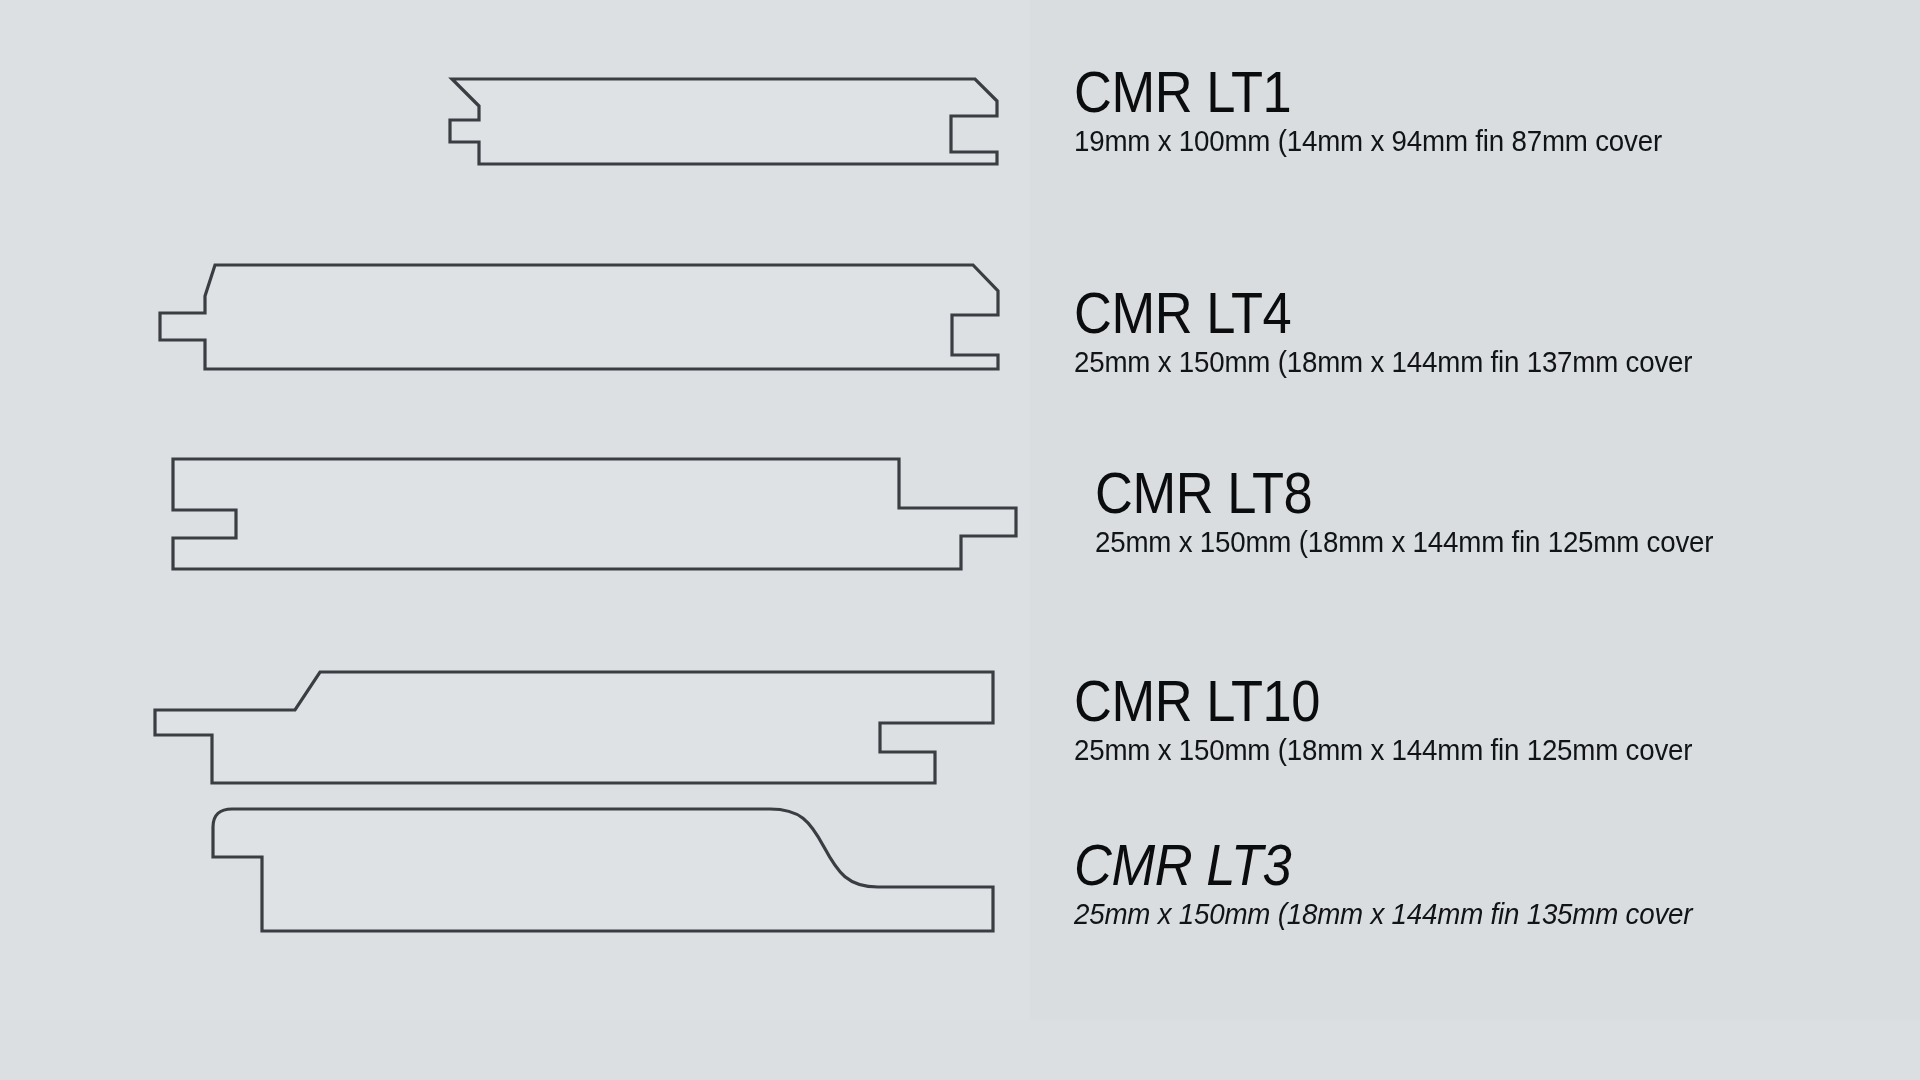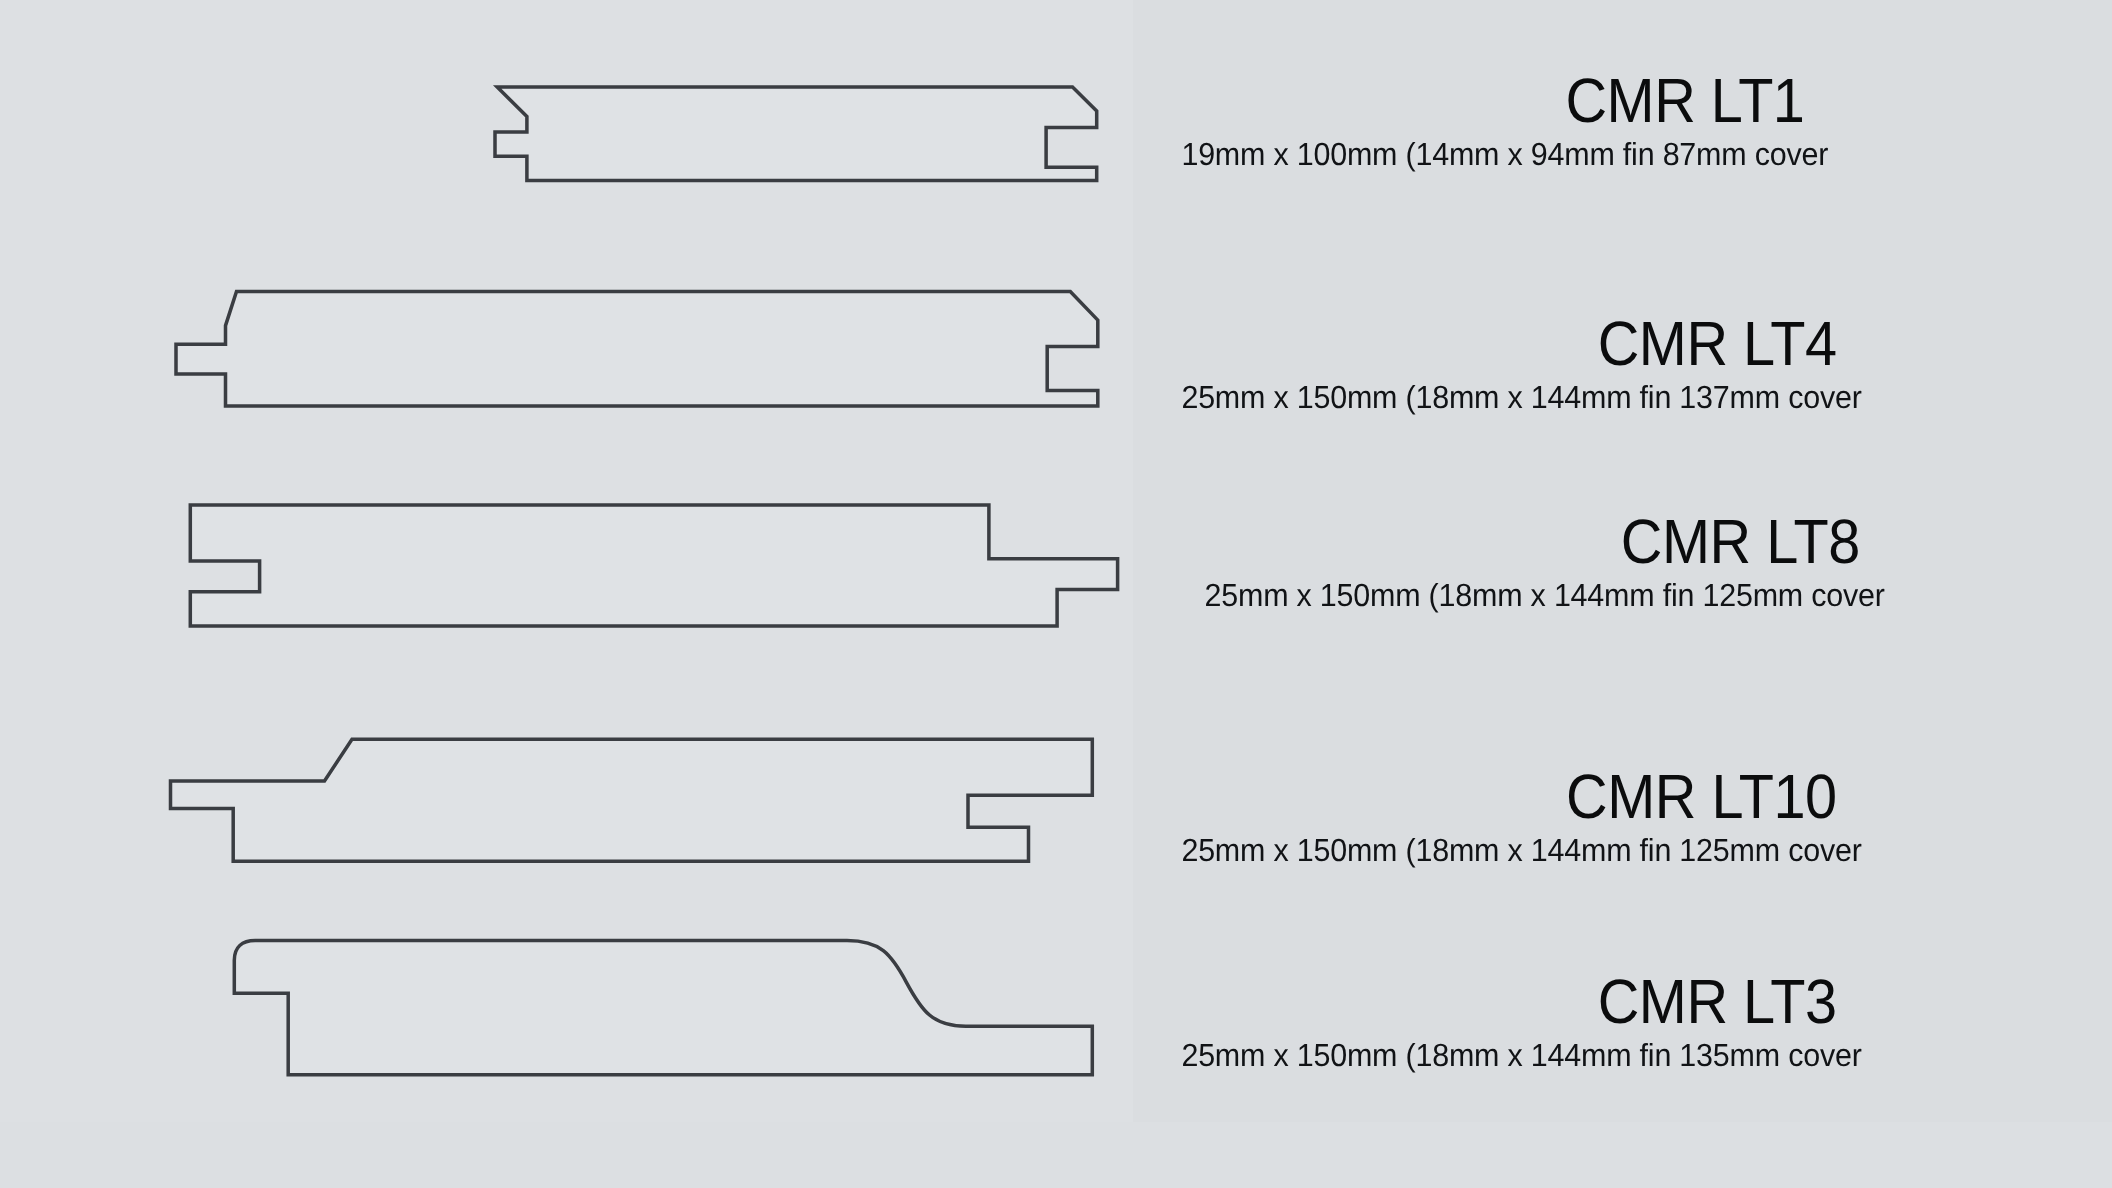--- a/index.html
+++ b/index.html
@@ -55,21 +55,21 @@
   }
   .profile-path {
     fill: #dfe2e5;
     stroke: #3a3d42;
     stroke-width: 3.2;
     stroke-linejoin: miter;
     stroke-linecap: butt;
   }
   .label-block {
     position: absolute;
-    text-align: right;
+    text-align: left;
   }
   .label-title {
     font-family: "Liberation Sans", sans-serif;
     font-weight: 400;
     font-size: 57px;
     line-height: 60px;
     letter-spacing: -0.5px;
     color: #0b0c0d;
     white-space: nowrap;
     transform: scaleX(0.92);
@@ -176,27 +176,27 @@
                L 880 97
                L 935 97
                L 935 128
                L 212 128
                L 212 80
                L 155 80
                L 155 55
                L 295 55
                Z"></path>
     </svg>
-    <div class="label-block" style="left:1074px; top:40px;">
+    <div class="label-block" style="left:1074px; top:16px;">
       <div class="label-title">CMR LT10</div>
       <div class="label-sub">25mm x 150mm (18mm x 144mm fin 125mm cover</div>
     </div>
   </div>
 
-  <div class="row" style="top:845px; height:160px;">
+  <div class="row" style="top:799px; height:160px;font-style:italic;">
     <svg class="profile-svg" width="1030" height="160" viewBox="0 0 1030 160">
       <path class="profile-path" d="M 232 10
                L 770 10
                C 800 10 810 22 824 48
                C 838 74 848 88 878 88
                L 993 88
                L 993 132
                L 262 132
                L 262 58
                L 213 58

